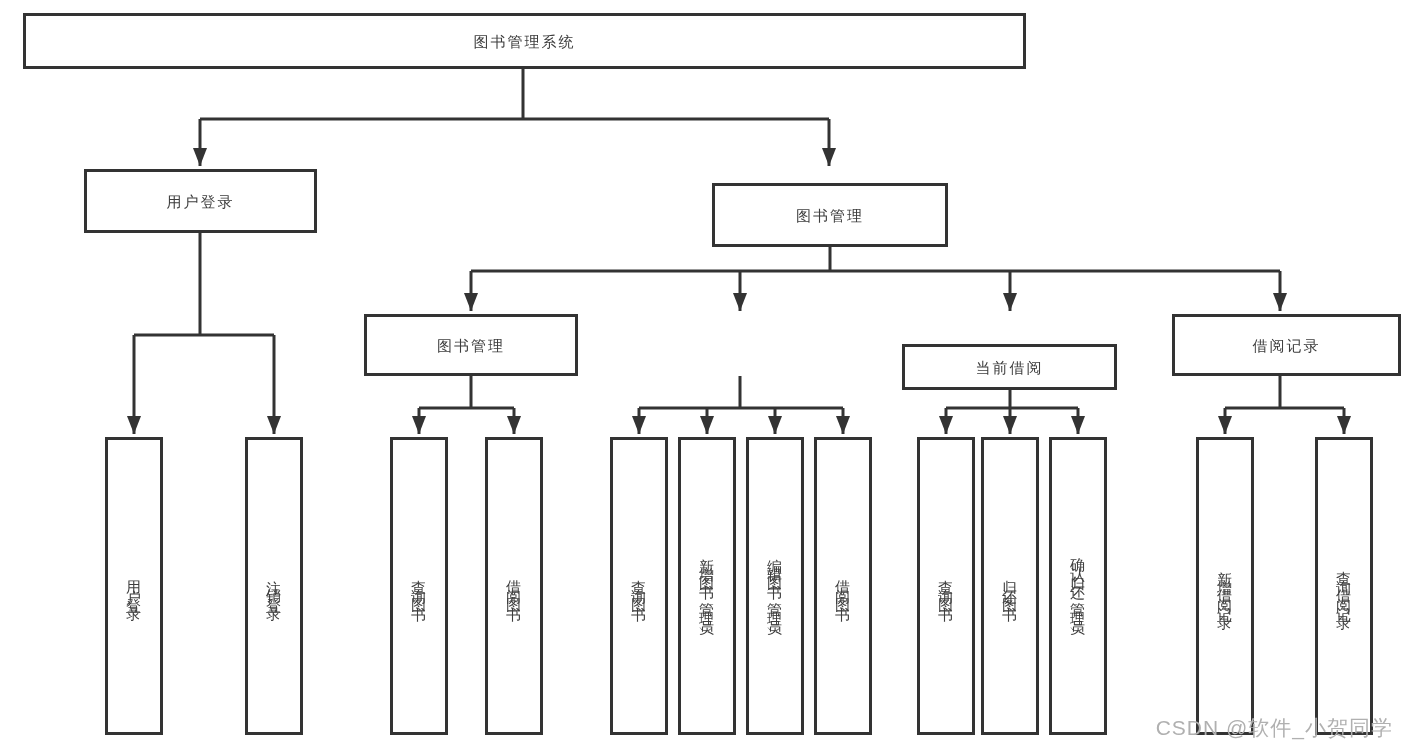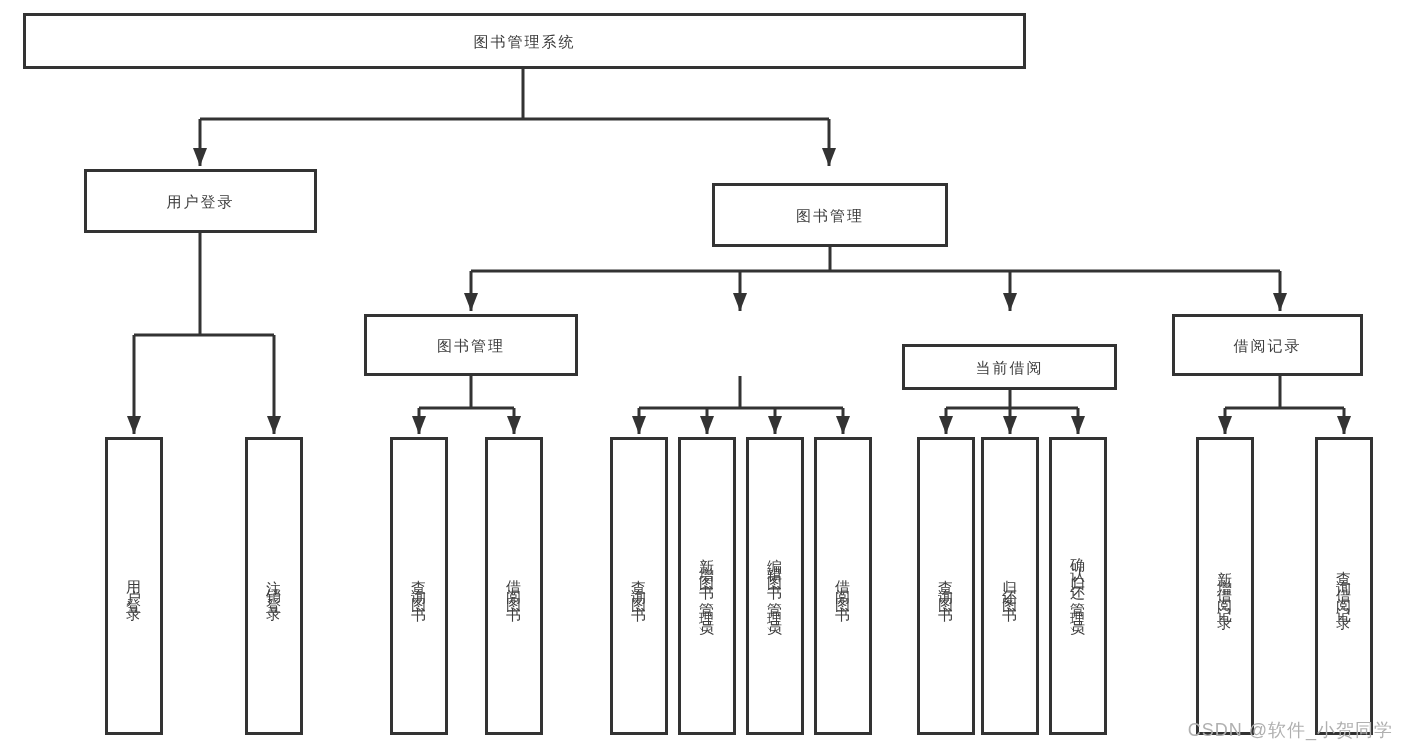--- a/index.html
+++ b/index.html
@@ -29,21 +29,21 @@
   .vbox{
     writing-mode:vertical-rl;
     text-orientation:mixed;
     letter-spacing:9px;
     text-align:center;
   }
   .watermark{
     position:absolute;
     right:12px;bottom:5px;
     z-index:3;
-    font-size:18px;
+    font-size:21px;
     color:#b0b0b0;
     letter-spacing:1px;
     white-space:nowrap;
   }
 </style>
 </head>
 <body>
 
 <div class="stage">
 
@@ -90,21 +90,21 @@
     </g>
   </svg>
 
   <div class="node hbox" style="left:23px;top:13px;width:1003px;height:56px;">图书管理系统</div>
 
   <div class="node hbox" style="left:84px;top:169px;width:233px;height:64px;">用户登录</div>
   <div class="node hbox" style="left:712px;top:183px;width:236px;height:64px;text-align:right;">图书管理</div>
 
   <div class="node hbox" style="left:364px;top:314px;width:214px;height:62px;">图书管理</div>
   <div class="node hbox" style="left:902px;top:314px;width:215px;height:46px;margin-top:30px;">当前借阅</div>
-  <div class="node hbox" style="left:1172px;top:314px;width:191px;height:62px;">借阅记录</div>
+  <div class="node hbox" style="left:1172px;top:314px;width:229px;height:62px;">借阅记录</div>
 
   <div class="node vbox" style="left:105px;top:437px;width:58px;height:298px;">用户登录</div>
   <div class="node vbox" style="left:245px;top:437px;width:58px;height:298px;">注销登录</div>
 
   <div class="node vbox" style="left:390px;top:437px;width:58px;height:298px;">查询图书</div>
   <div class="node vbox" style="left:485px;top:437px;width:58px;height:298px;">借阅图书</div>
 
   <div class="node vbox" style="left:610px;top:437px;width:58px;height:298px;">查询图书</div>
   <div class="node vbox" style="left:678px;top:437px;width:58px;height:298px;">新增图书（管理员）</div>
   <div class="node vbox" style="left:746px;top:437px;width:58px;height:298px;">编辑图书（管理员）</div>

